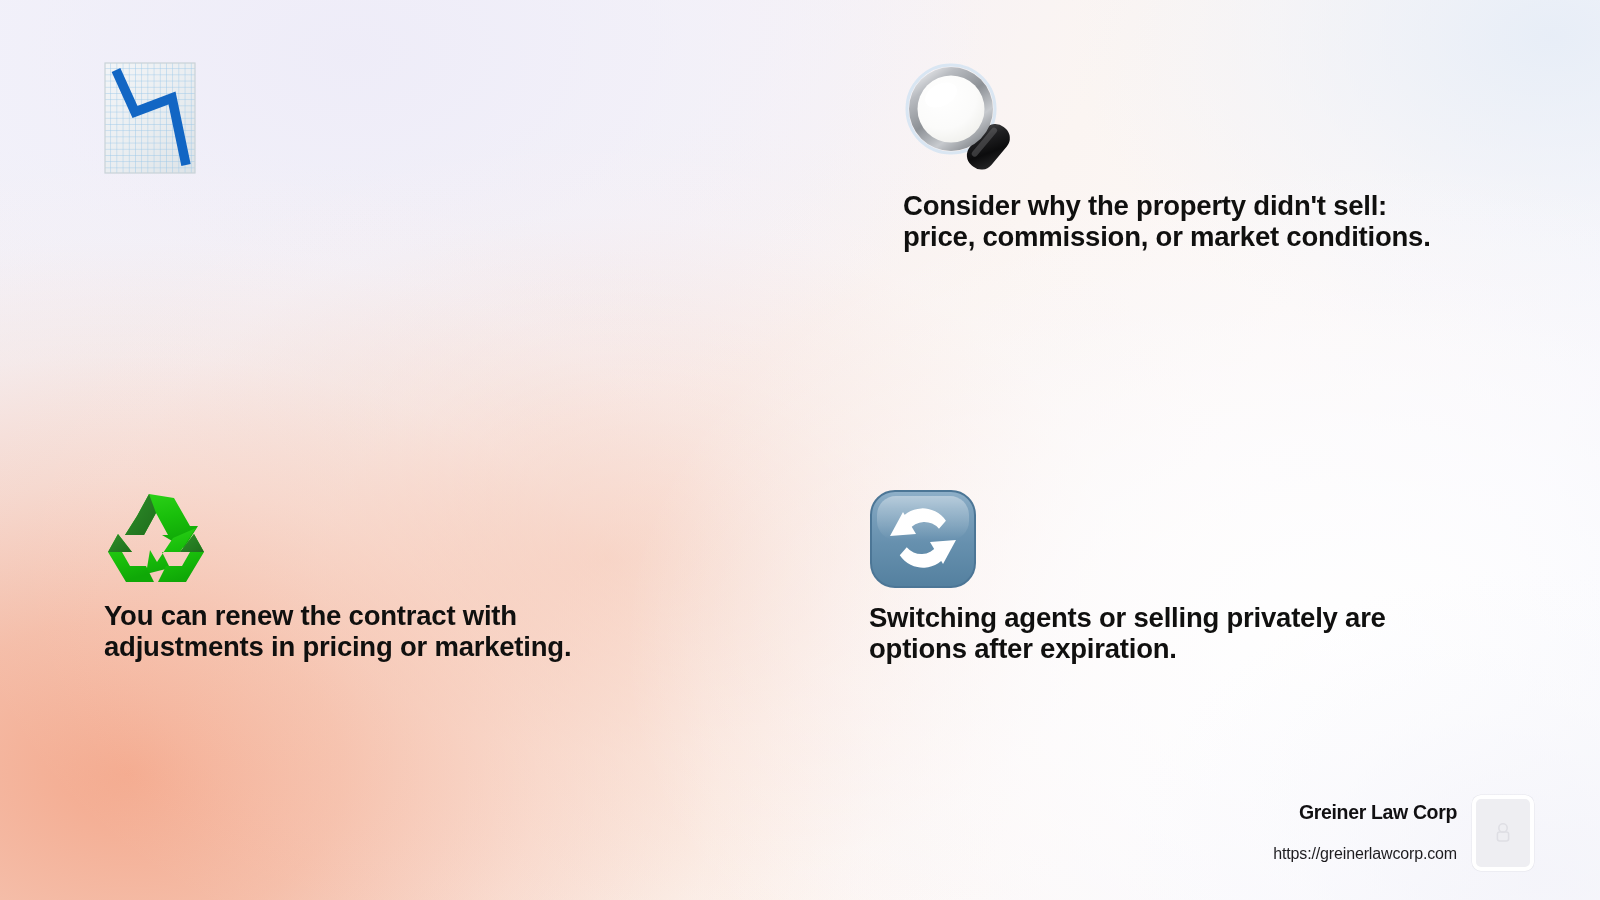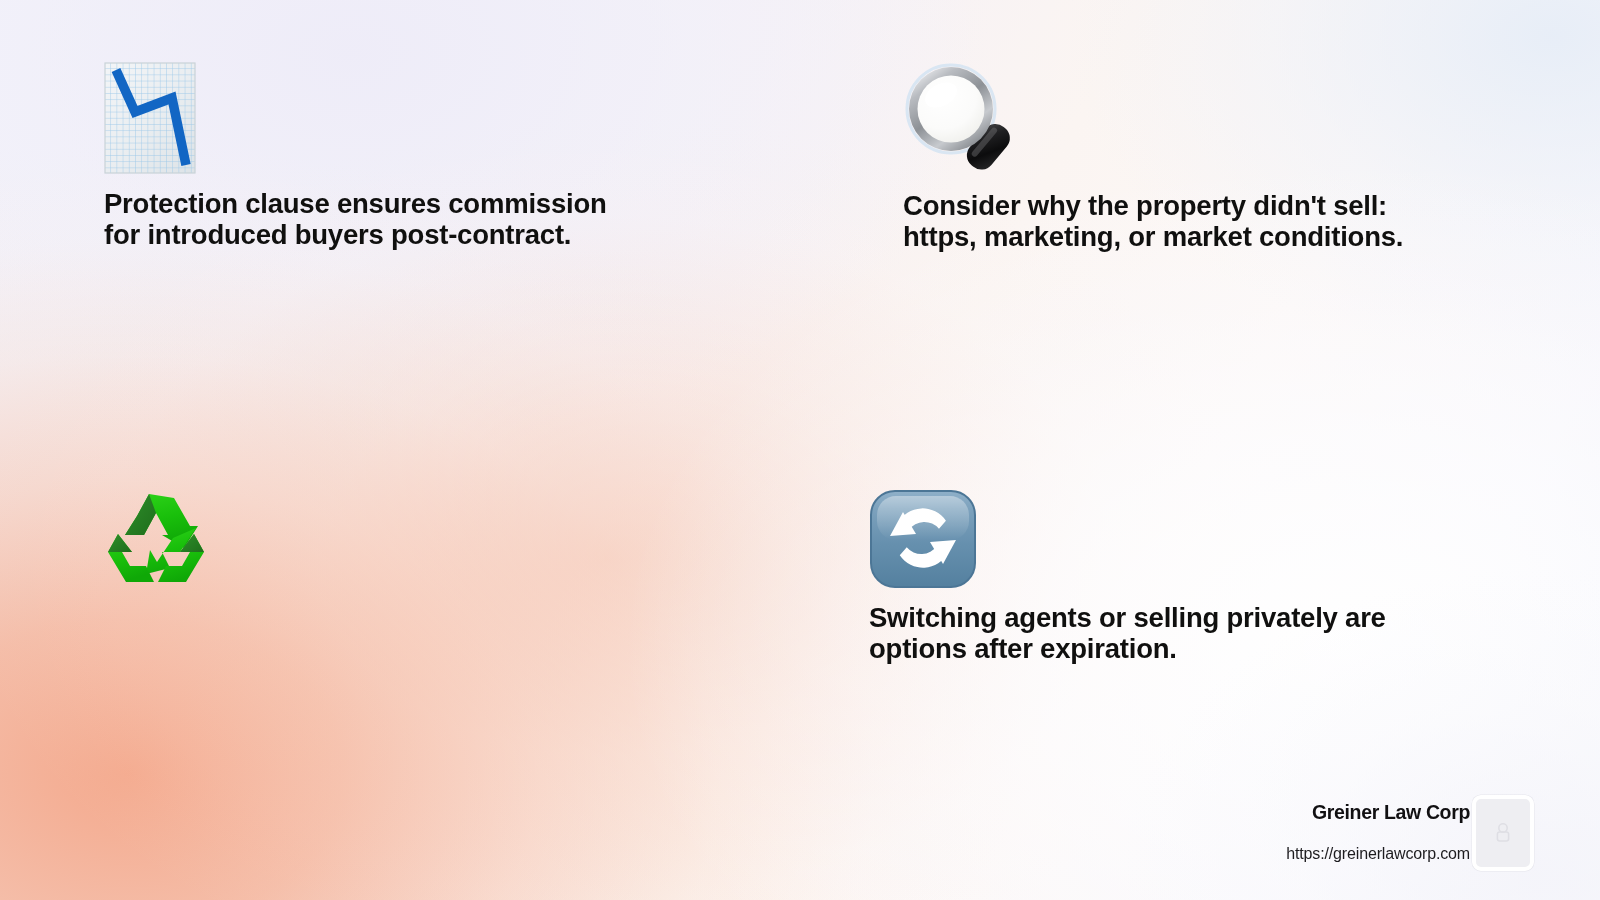--- a/index.html
+++ b/index.html
@@ -116,21 +116,21 @@
     max-width:590px;
   }
 
   
   .footer {
     position:absolute;
     right:66px;
     bottom:29px;
     display:flex;
     align-items:center;
-    gap:2px;
+    gap:15px;
     z-index:6;
   }
   .footer-text {
     text-align:right;
   }
   .brand-name {
     font-size:19.5px;
     font-weight:700;
     letter-spacing:-0.35px;
     color:#111012;
@@ -184,22 +184,20 @@
           <pattern id="gridPat" width="6.2" height="6.2" patternUnits="userSpaceOnUse">
             <path d="M6.2 0 L0 0 L0 6.2" fill="none" stroke="#8fc2e8" stroke-width="0.9"></path>
           </pattern>
         </defs>
         <rect x="1" y="1" width="90" height="110" fill="url(#paperGrad)"></rect>
         <rect x="1" y="1" width="90" height="110" fill="url(#gridPat)" opacity="0.85"></rect>
         <rect x="1" y="1" width="90" height="110" fill="none" stroke="#c9d2d8" stroke-width="1.2"></rect>
         <path d="M12 8 L31 50 L68 36 L82 103" fill="none" stroke="#1266c4" stroke-width="9.5" stroke-linejoin="miter" stroke-linecap="butt"></path>
       </svg>
     </span>
-    <div class="card-text">Protection clause ensures commission
-for introduced buyers post-contract.</div>
   </div>
 
   <div class="card card-tr">
     <span class="card-icon">
       <svg width="116" height="114" viewBox="0 0 116 114" aria-hidden="true">
         <defs>
           <linearGradient id="rimGrad" x1="0.15" y1="0" x2="0.85" y2="1">
             <stop offset="0%" stop-color="#f2f3f5"></stop>
             <stop offset="20%" stop-color="#b9bcc1"></stop>
             <stop offset="48%" stop-color="#8d9196"></stop>
@@ -222,21 +220,21 @@
         <g transform="rotate(40 86 84)">
           <rect x="72" y="60" width="28" height="50" rx="13" fill="url(#handleGrad)"></rect>
           <rect x="77" y="66" width="6" height="36" rx="3" fill="#6e6e72" opacity="0.45"></rect>
         </g>
         <circle cx="48" cy="47" r="42" fill="url(#rimGrad)"></circle>
         <circle cx="48" cy="47" r="33.5" fill="url(#lensGrad)"></circle>
         <ellipse cx="38" cy="33" rx="17" ry="11" fill="#ffffff" opacity="0.92" transform="rotate(-28 38 33)"></ellipse>
       </svg>
     </span>
     <div class="card-text">Consider why the property didn't sell:
-https, marketing, or market conditions.</div>
+price, commission, or market conditions.</div>
   </div>
 
   <div class="card card-bl">
     <span class="card-icon">
       <svg width="104" height="96" viewBox="0 0 104 96" aria-hidden="true">
         <defs>
           <linearGradient id="recLight" x1="0" y1="0" x2="0.3" y2="1">
             <stop offset="0%" stop-color="#2fd41a"></stop>
             <stop offset="55%" stop-color="#19bf0b"></stop>
             <stop offset="100%" stop-color="#0fa807"></stop>
@@ -254,20 +252,22 @@
 
         <path d="M14 44 L4 62 L22 92 L50 92 L42 76 L26 76 L18 62 L28 62 Z" fill="url(#recLight)"></path>
         <path d="M14 44 L4 62 L18 62 L28 62 Z" fill="url(#recDark)"></path>
 
         <path d="M90 44 L100 62 L82 92 L54 92 L62 76 L78 76 L86 62 L76 62 Z" fill="url(#recLight)"></path>
         <path d="M90 44 L100 62 L86 62 L76 62 Z" fill="url(#recDark)"></path>
 
         <path d="M52 50 L66 74 L38 74 Z" fill="none"></path>
       </svg>
     </span>
+    <div class="card-text">You can renew the contract with
+adjustments in pricing or marketing.</div>
   </div>
 
   <div class="card card-br">
     <span class="card-icon">
       <svg width="108" height="98" viewBox="0 0 108 98" aria-hidden="true">
         <defs>
           <linearGradient id="btnGrad" x1="0.5" y1="0" x2="0.5" y2="1">
             <stop offset="0%" stop-color="#8fb0c9"></stop>
             <stop offset="18%" stop-color="#7da2bd"></stop>
             <stop offset="55%" stop-color="#6690ae"></stop>

